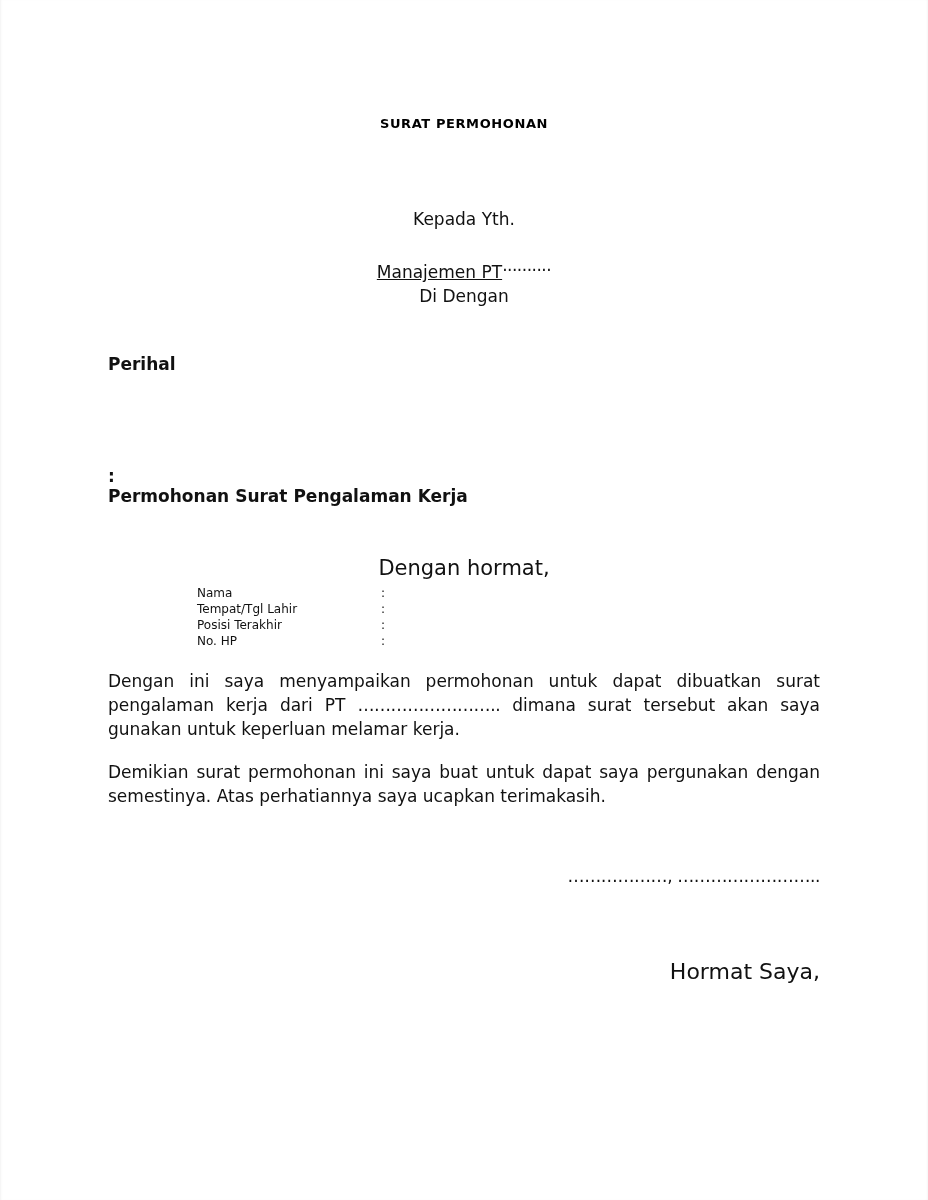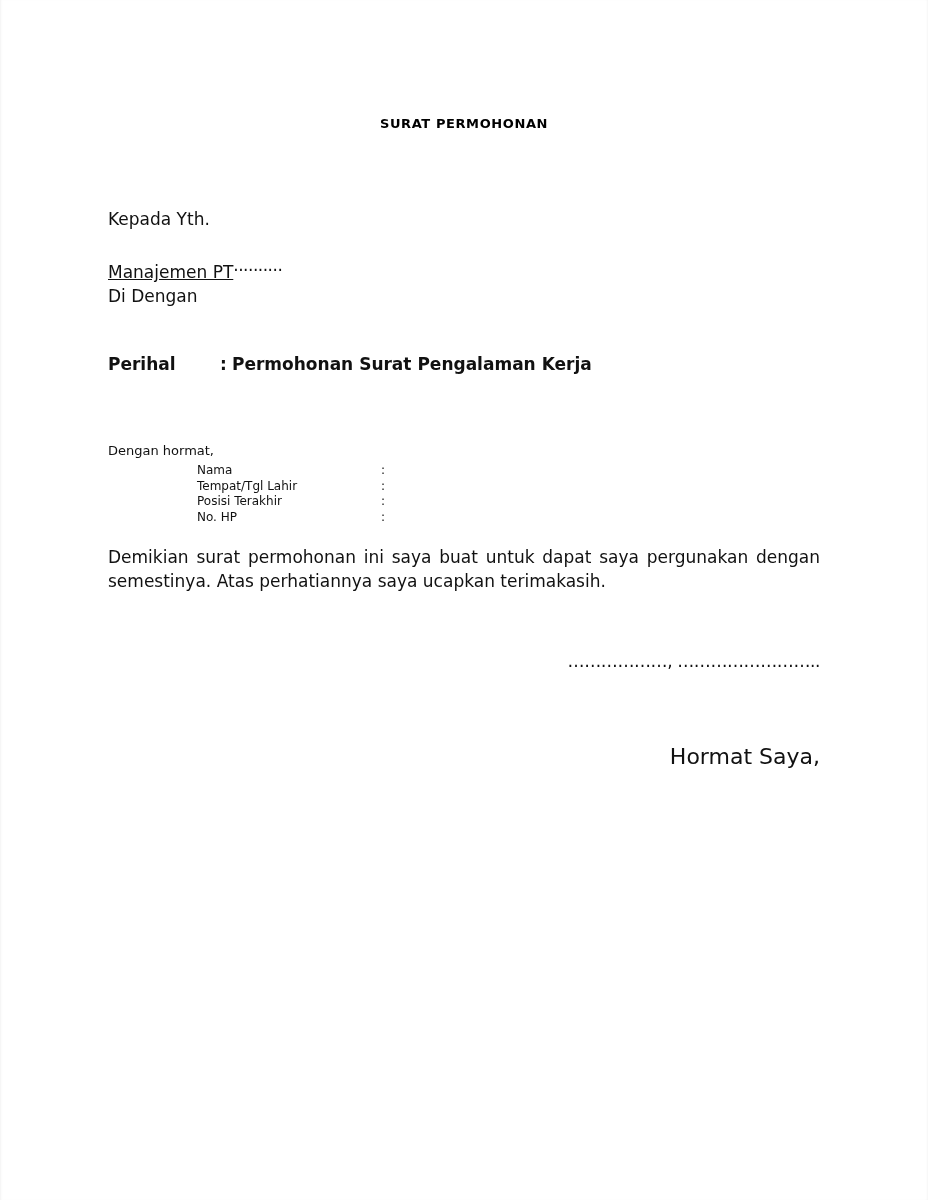--- a/index.html
+++ b/index.html
@@ -34,54 +34,57 @@
     font-size: 13px;
     letter-spacing: 0.6px;
     padding-top: 116px;
     color: #000000;
   }
 
   .addressee-block {
     margin-top: 76px;
     font-size: 17px;
     line-height: 1.42;
+    text-align: center;
   }
   .addressee-line2 {
     margin-top: 22px;
     text-decoration: underline;
   }
   .dots-sup {
     font-size: 17px;
     letter-spacing: -0.5px;
     vertical-align: 7px;
     display: inline-block;
   }
 
   .subject-block {
     margin-top: 46px;
     font-weight: bold;
     font-size: 17px;
     display: flex;
+    flex-direction: column;
   }
   .subject-label {
     width: 112px;
     flex: 0 0 112px;
   }
   .subject-sep {
     width: 12px;
     flex: 0 0 12px;
   }
   .subject-value {
     flex: 1 1 auto;
   }
 
   .salutation-block {
-    margin-top: 68px;
-    font-size: 13px;
+    margin-top: 48px;
+    font-size: 21px;
     line-height: 1.42;
+    text-align: center;
   }
 
   .fields {
     margin-top: 2px;
     font-size: 12px;
     line-height: 1.32;
     border-collapse: collapse;
   }
   .fields td {
     padding: 0;
@@ -176,20 +179,25 @@
         </tr>
         <tr>
           <td class="field-indent"></td>
           <td class="field-label">No. HP</td>
           <td class="field-colon">:</td>
           <td></td>
         </tr>
       </tbody>
     </table>
 
+    <div class="body-para">
+      <span>Dengan ini saya menyampaikan permohonan untuk dapat dibuatkan surat pengalaman kerja dari PT</span>
+      <span class="dots-inline">……………………..</span>
+      <span>dimana surat tersebut akan saya gunakan untuk keperluan melamar kerja.</span>
+    </div>
 
     <div class="body-para second">Demikian surat permohonan ini saya buat untuk dapat saya pergunakan dengan semestinya. Atas perhatiannya saya ucapkan terimakasih.</div>
 
     <div class="datetime-line">………………, ……………………..</div>
 
     <div class="closing-line">
       <span class="closing-inner">Hormat Saya,</span>
     </div>
 
   </div>

